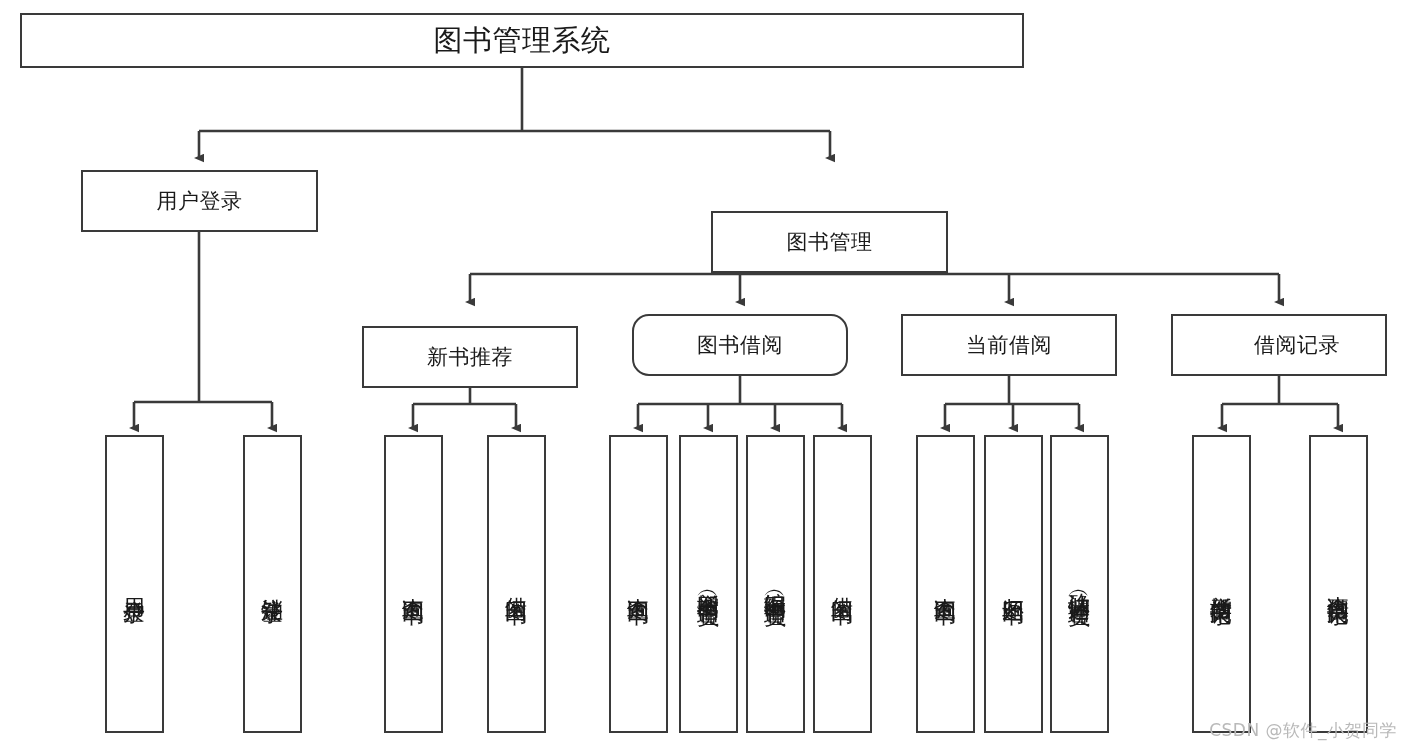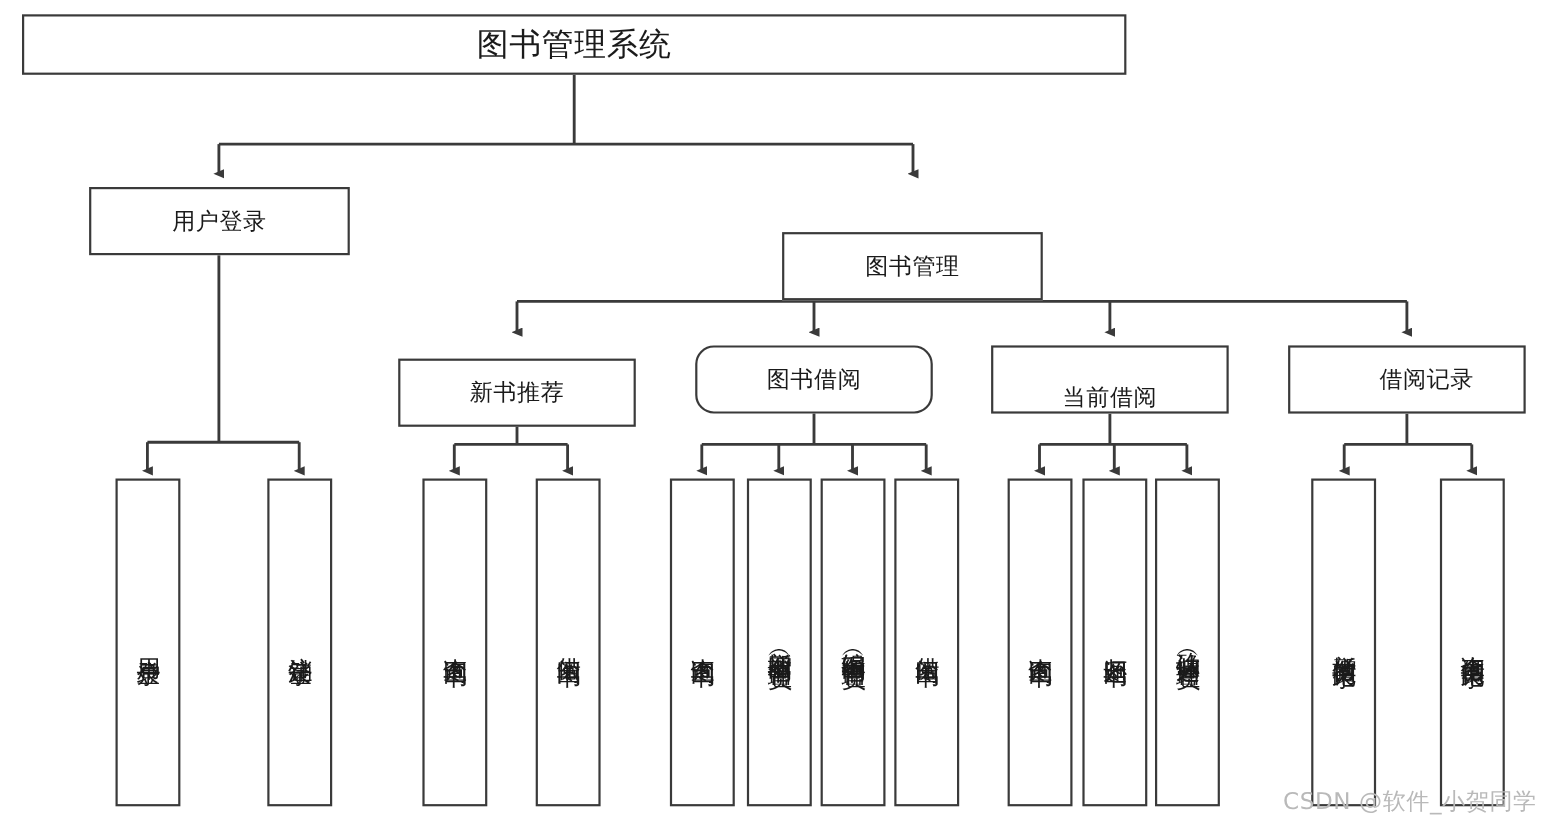--- a/index.html
+++ b/index.html
@@ -57,21 +57,21 @@
     text-orientation: upright;
     font-size: 22px;
     line-height: 1.05;
     letter-spacing: 2px;
     white-space: nowrap;
   }
   .watermark {
     position: absolute;
     right: 8px;
     bottom: 5px;
-    font-size: 21px;
+    font-size: 17px;
     color: #b9b9b9;
     letter-spacing: 0.5px;
     white-space: nowrap;
   }
 </style>
 </head>
 <body>
 
 <div id="canvas">
 
@@ -135,21 +135,21 @@
   <div class="node horiz" style="left:711px; top:170px; width:237px; height:62px;margin-top:41px;">
     <span class="label">图书管理</span>
   </div>
 
   <div class="node horiz" style="left:362px; top:314px; width:216px; height:62px;margin-top:12px;">
     <span class="label">新书推荐</span>
   </div>
   <div class="node horiz" style="left:632px; top:314px; width:216px; height:62px;border-radius:17px;">
     <span class="label">图书借阅</span>
   </div>
-  <div class="node horiz" style="left:901px; top:314px; width:216px; height:62px;align-items:flex-end;">
+  <div class="node horiz" style="left:901px; top:314px; width:216px; height:62px;">
     <span class="label">当前借阅</span>
   </div>
   <div class="node horiz" style="left:1171px; top:314px; width:216px; height:62px;padding-left:36px;">
     <span class="label">借阅记录</span>
   </div>
 
   <div class="node vert" style="left:105px; top:435px; width:59px; height:298px;">
     <span class="label">用户登录</span>
   </div>
   <div class="node vert" style="left:243px; top:435px; width:59px; height:298px;">

